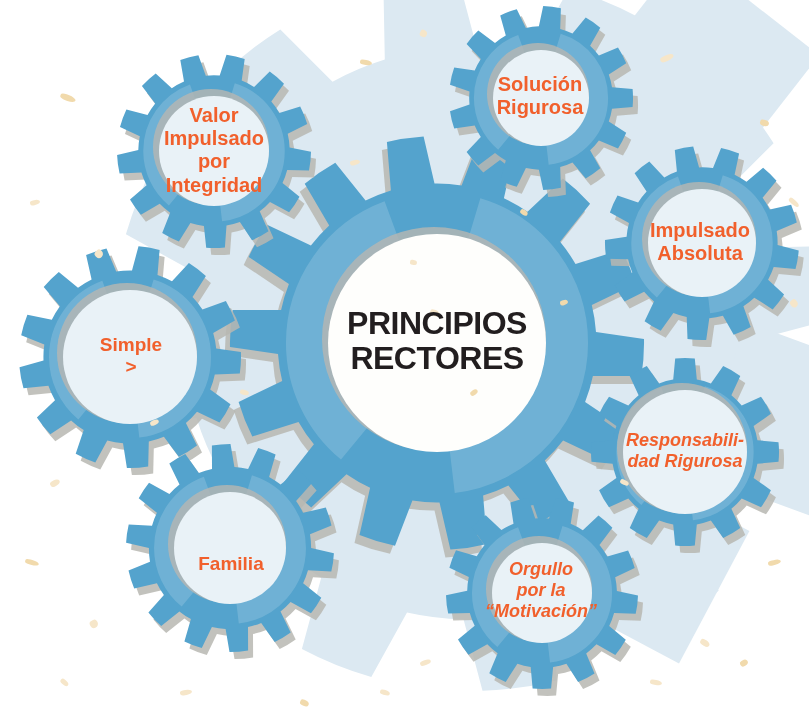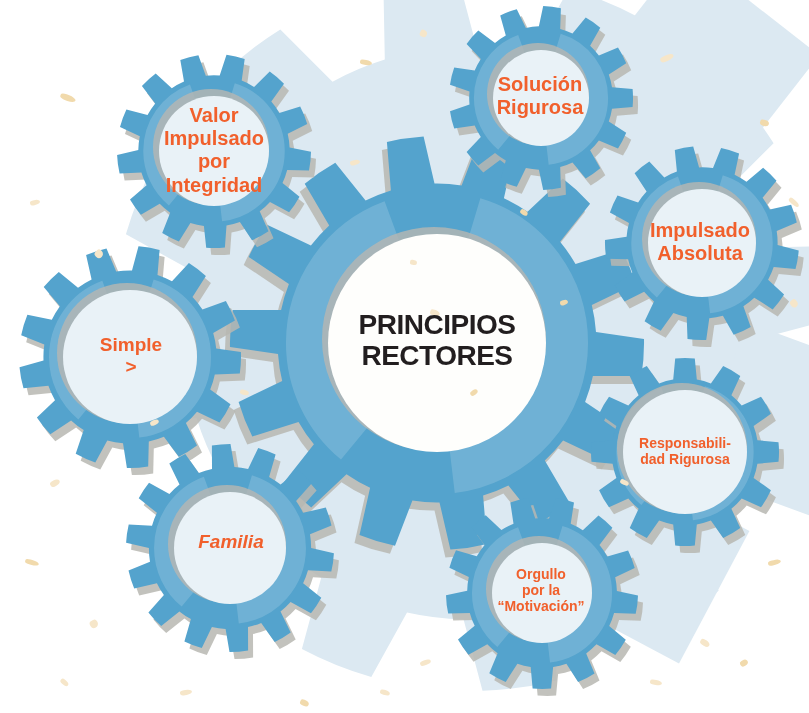--- a/index.html
+++ b/index.html
@@ -22,25 +22,25 @@
   .pale-shape{fill:var(--bg-pale);}
   .speckle{position:absolute;display:block;border-radius:40% 60% 55% 45%;}
   .labels{position:absolute;left:0;top:0;width:100%;height:100%;pointer-events:none;}
   .label{
     position:absolute;transform:translate(-50%,-50%);
     text-align:center;font-weight:bold;line-height:1.16;
     color:var(--orange);
   }
   .label span{display:block;}
   .center-label{
-    color:var(--ink);font-size:28px;letter-spacing:-.5px;line-height:1.1;
+    color:var(--ink);font-size:32px;letter-spacing:-.5px;line-height:1.1;
   }
   .fs17{font-size:20px;}
   .fs19{font-size:19px;text-align:center;}
-  .fs15{font-size:14px;}
+  .fs15{font-size:18px;font-style:italic;}
 </style>
 </head>
 <body>
 
 <div class="canvas">
 
   <svg width="809" height="713" viewBox="0 0 809 713">
 
     <g class="gear pale">
       <path class="gear-body" d="M743.4 247.8L817.4 246.4A358 358 0 0 1 827.8 320.5L756.3 339.5A286.4 286.4 0 0 1 749.4 396L814.1 431.7A358 358 0 0 1 786.1 501.1L714.7 481.8A286.4 286.4 0 0 1 680.5 527.2L718.7 590.5A358 358 0 0 1 659.7 636.6L607.5 584.2A286.4 286.4 0 0 1 555.2 606.4L556.6 680.4A358 358 0 0 1 482.5 690.8L463.5 619.3A286.4 286.4 0 0 1 407 612.4L371.3 677.1A358 358 0 0 1 301.9 649.1L321.2 577.7A286.4 286.4 0 0 1 275.8 543.5L212.5 581.7A358 358 0 0 1 166.4 522.7L218.8 470.5A286.4 286.4 0 0 1 196.6 418.2L122.6 419.6A358 358 0 0 1 112.2 345.5L183.7 326.5A286.4 286.4 0 0 1 190.6 270L125.9 234.3A358 358 0 0 1 153.9 164.9L225.3 184.2A286.4 286.4 0 0 1 259.5 138.8L221.3 75.5A358 358 0 0 1 280.3 29.4L332.5 81.8A286.4 286.4 0 0 1 384.8 59.6L383.4 -14.4A358 358 0 0 1 457.5 -24.8L476.5 46.7A286.4 286.4 0 0 1 533 53.6L568.7 -11.1A358 358 0 0 1 638.1 16.9L618.8 88.3A286.4 286.4 0 0 1 664.2 122.5L727.5 84.3A358 358 0 0 1 773.6 143.3L721.2 195.5A286.4 286.4 0 0 1 743.4 247.8Z"></path>
@@ -173,21 +173,21 @@
     <div class="label fs19" style="left:131px;top:356px;width:140px;">
       <span>Simple</span>
       <span>&gt;</span>
     </div>
 
     <div class="label fs15" style="left:685px;top:451px;width:130px;">
       <span>Responsabili-</span>
       <span>dad Rigurosa</span>
     </div>
 
-    <div class="label fs19" style="left:231px;top:542px;width:120px;font-style:italic;">
+    <div class="label fs19" style="left:231px;top:564px;width:120px;">
       <span>Familia</span>
     </div>
 
     <div class="label fs15" style="left:541px;top:590px;width:130px;">
       <span>Orgullo</span>
       <span>por la</span>
       <span>“Motivación”</span>
     </div>
   </div>
 </div>

